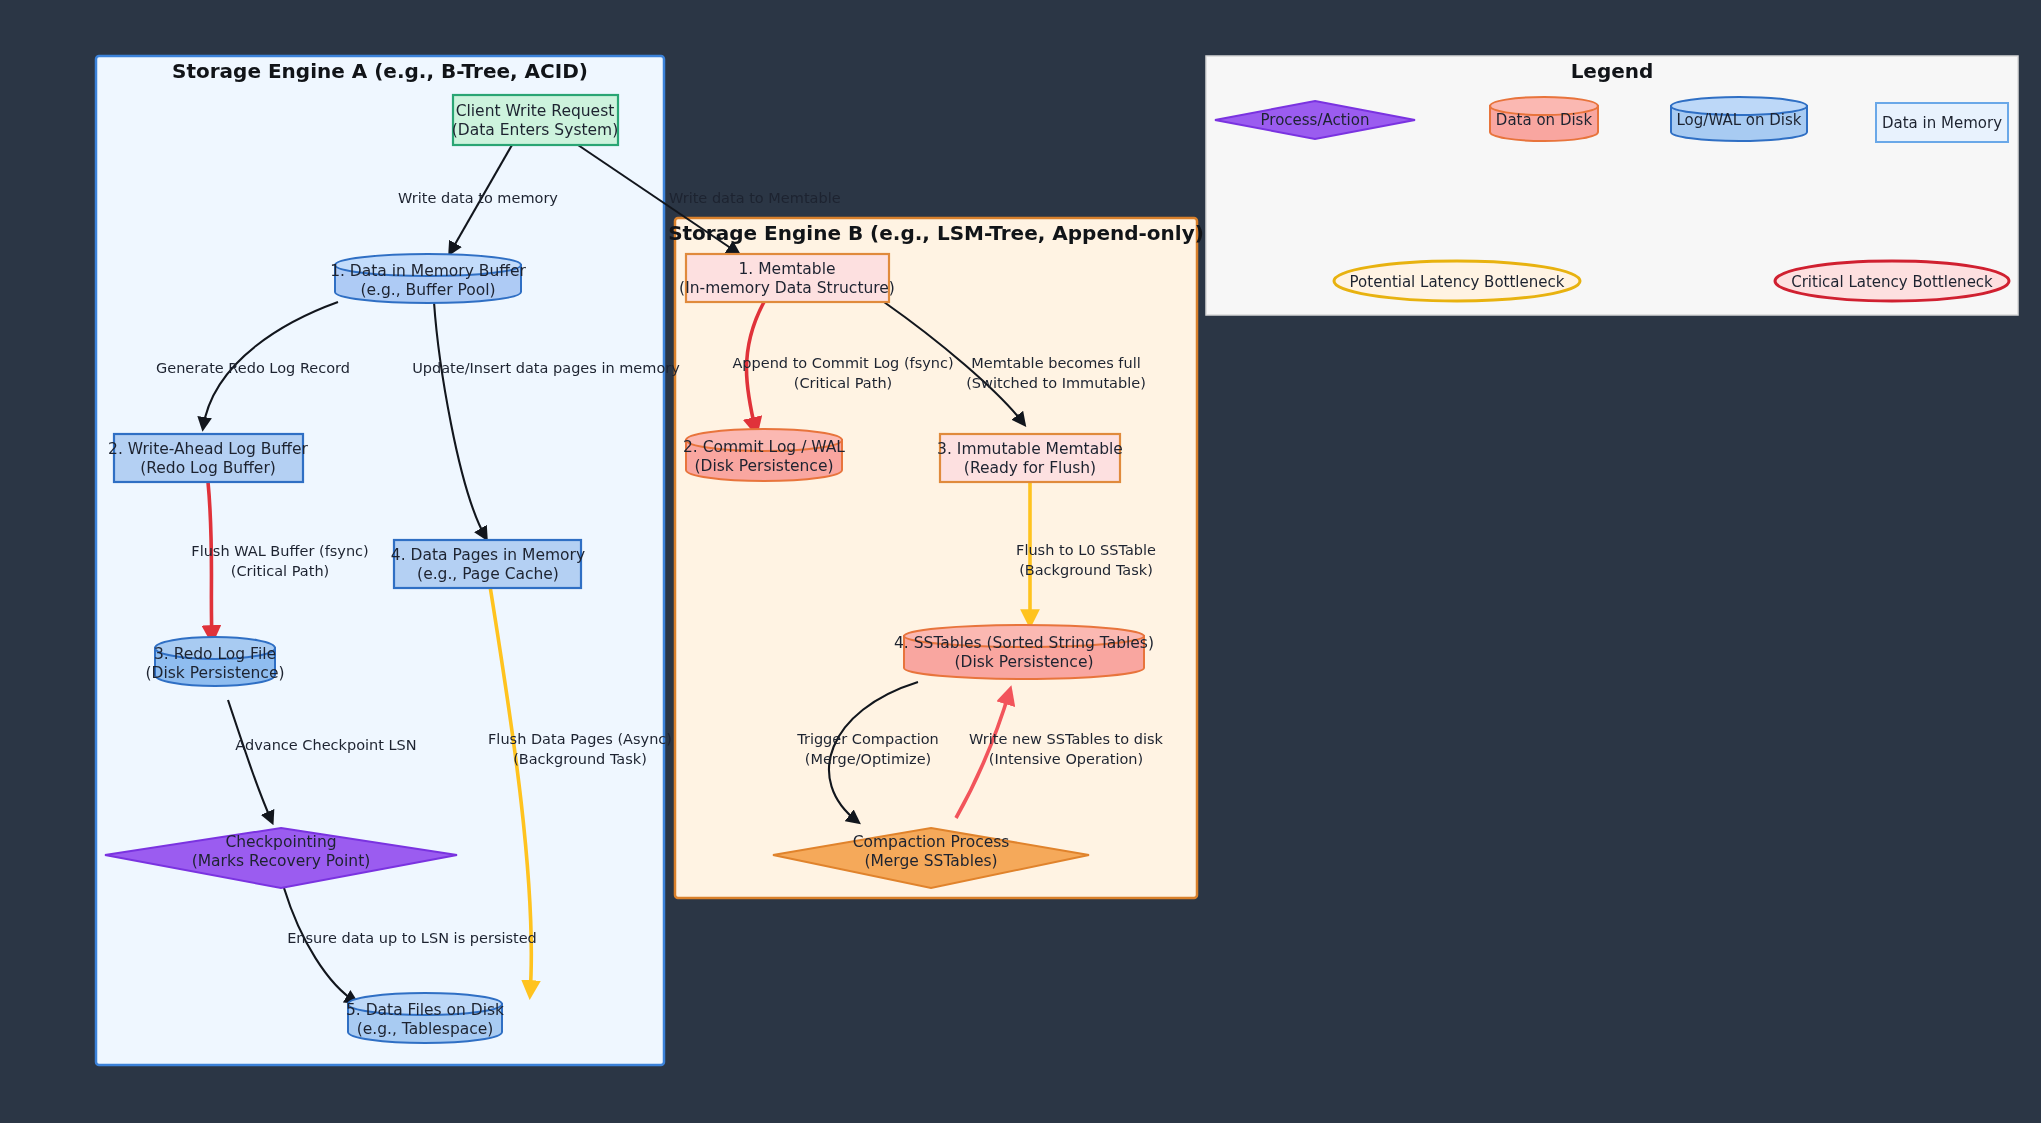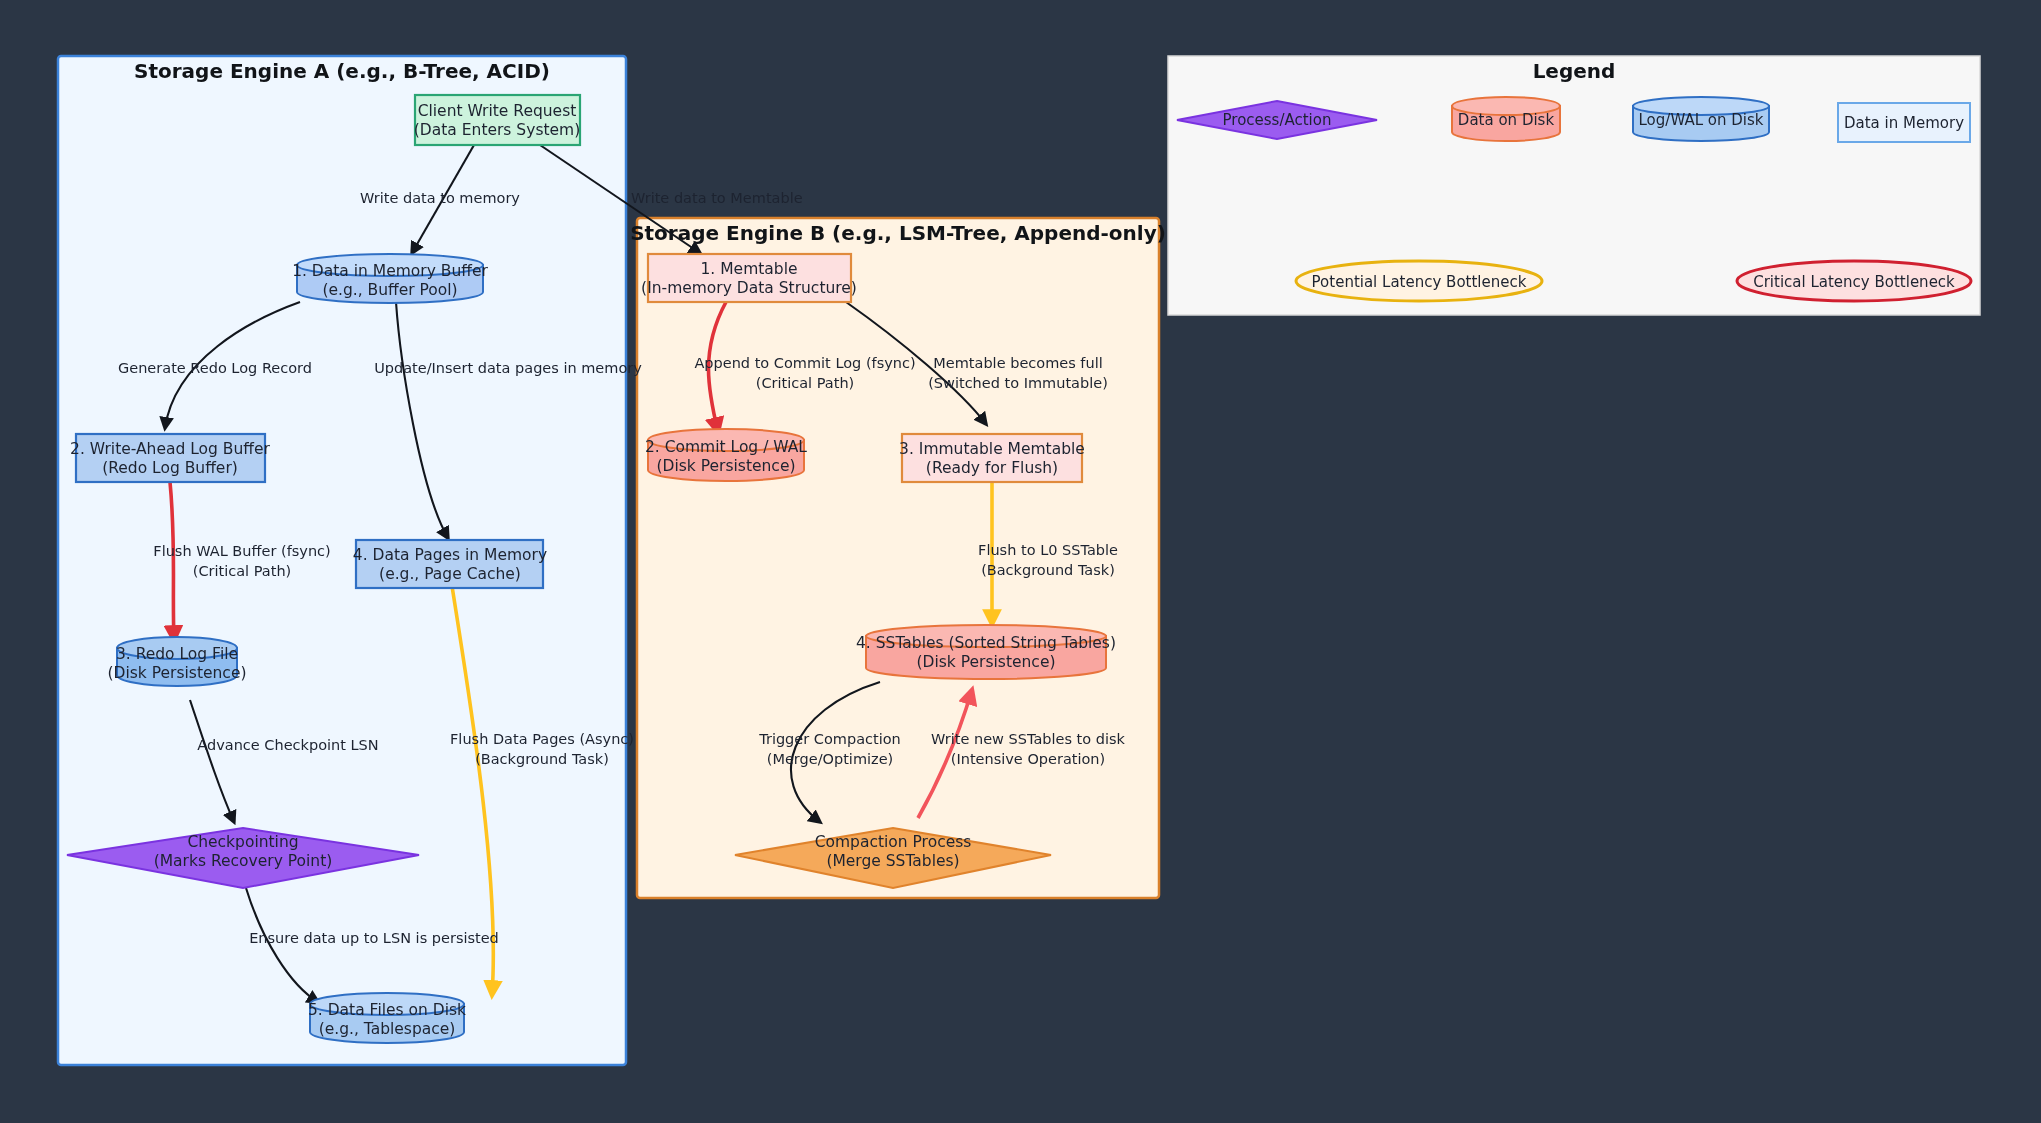--- a/index.html
+++ b/index.html
@@ -2,21 +2,21 @@
 <html><head>
 <meta charset="utf-8">
 <style>
   html,body{margin:0;padding:0;}
   body{
     width:2041px;height:1123px;
     background:#2b3645;
     font-family:"DejaVu Sans","Liberation Sans",sans-serif;
     overflow:hidden;
   }
-  #stage{position:relative;width:1861px;height:1123px;}
+  #stage{position:relative;width:1861px;height:1123px;margin-left:38px;}
   svg#diagram{position:absolute;left:0;top:0;width:2041px;height:1123px;}
   .sg-title{font-weight:bold;font-size:20px;fill:#111418;}
   .node-label{font-size:15.5px;fill:#1d2330;}
   .edge-label{font-size:14.5px;fill:#1d2330;}
   .legend-title{font-weight:bold;font-size:20px;fill:#111418;}
   .legend-label{font-size:15px;fill:#1d2330;}
   .edge{fill:none;stroke:#12161d;stroke-width:2.1;}
   .edge-red{fill:none;stroke:#e0323a;stroke-width:3.6;}
   .edge-amber{fill:none;stroke:#ffc31f;stroke-width:3.6;}
   .edge-crit{fill:none;stroke:#f2545b;stroke-width:3.6;}

